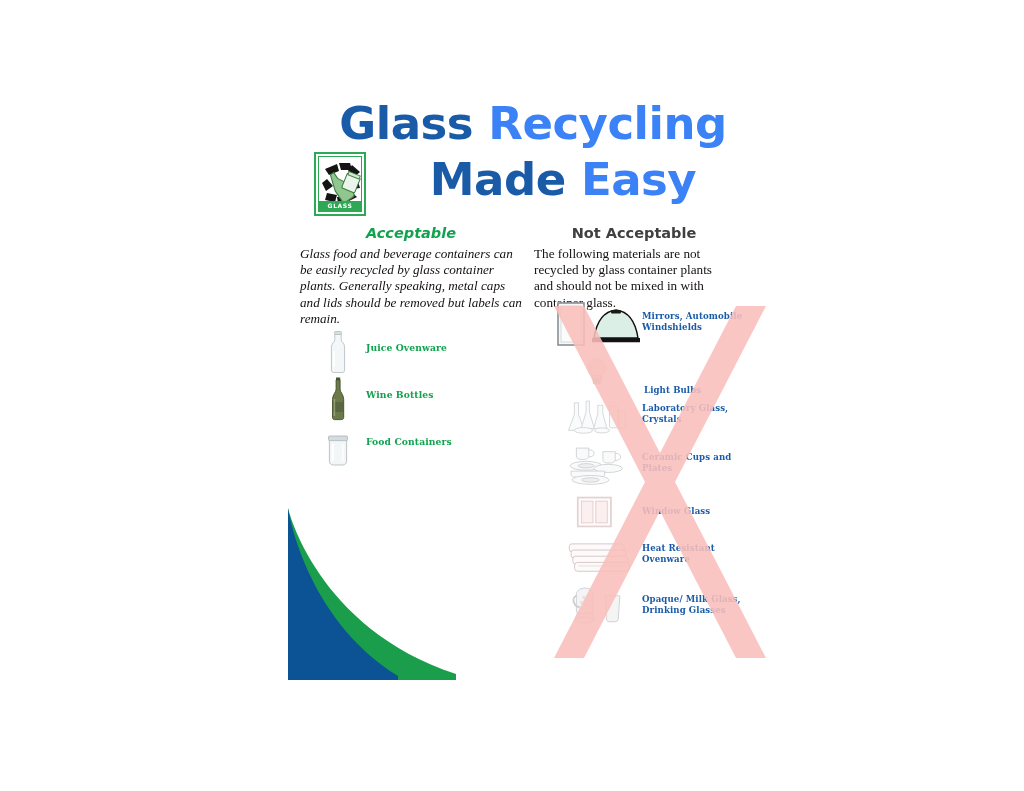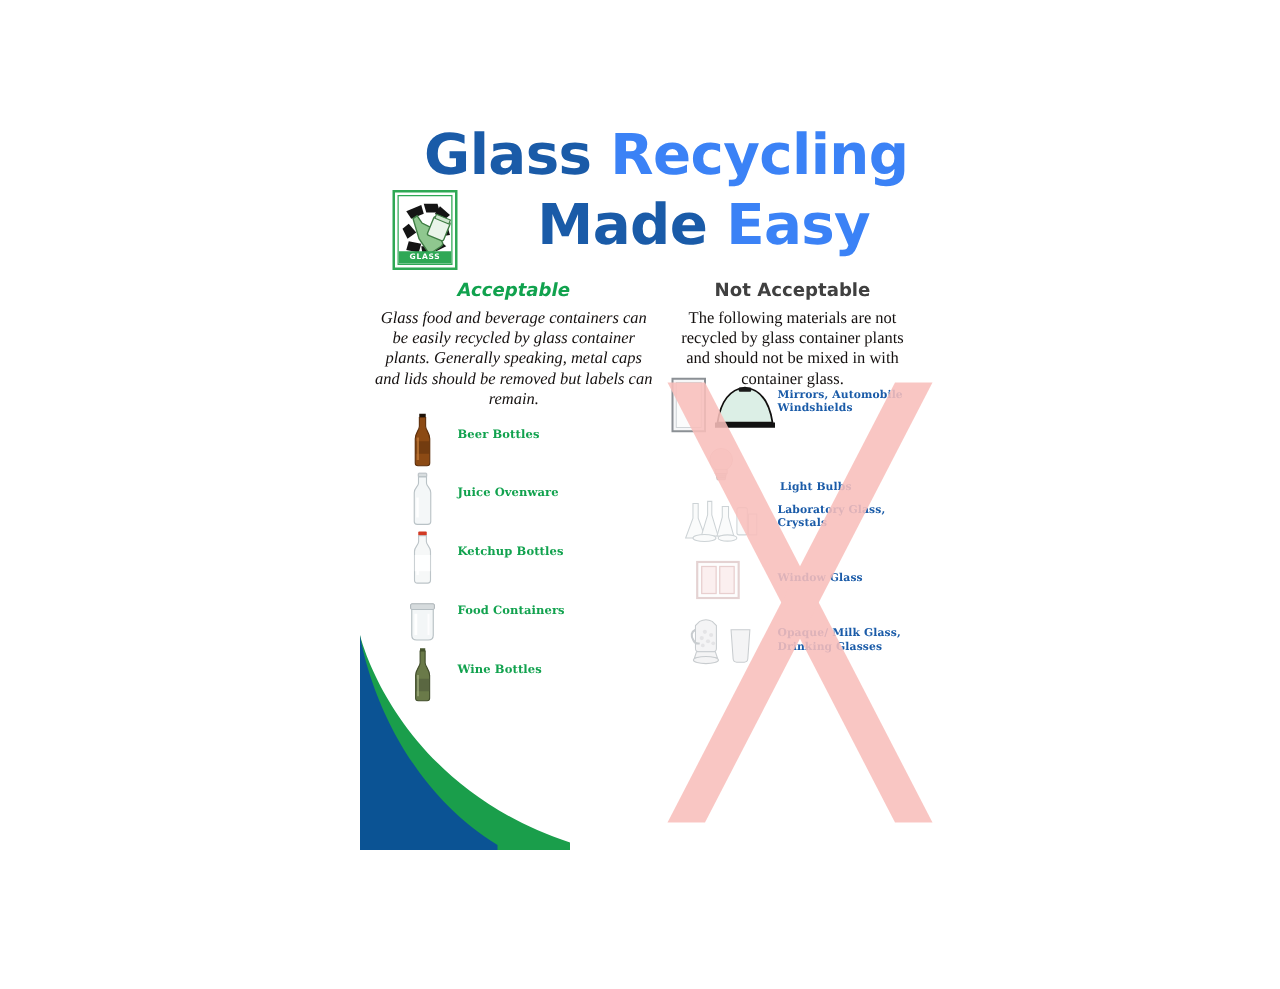--- a/index.html
+++ b/index.html
@@ -83,21 +83,20 @@
     font-family: "DejaVu Sans", sans-serif;
     font-weight: bold;
     font-size: 14.5px;
     line-height: 18px;
     margin: 0 0 4px 0;
   }
   .head-green { color: #11A24E; }
   .head-blue  { color: #404040; }
 
   .col-intro {
-    text-align: center;
     font-family: "Liberation Serif", serif;
     font-size: 13.2px;
     line-height: 16.2px;
     color: #14100F;
   }
 
   
   .accept-list {
     position: absolute;
     left: 310px; top: 328px;
@@ -127,21 +126,21 @@
   
   .swoosh {
     position: absolute;
     left: 286px; top: 508px;
     width: 170px; height: 172px;
   }
 
   
   .reject-area {
     position: absolute;
-    left: 530px; top: 300px;
+    left: 550px; top: 300px;
     width: 220px; height: 372px;
   }
   .bigx {
     position: absolute;
     left: 0; top: 0;
     width: 220px; height: 372px;
     pointer-events: none;
   }
   .reject-list {
     position: absolute;
@@ -220,67 +219,49 @@
   <svg class="swoosh" viewBox="0 0 170 172">
     <path d="M2 0 C 2 0, 30 120, 170 166 L170 172 L2 172 Z" fill="#1A9E4B"></path>
     <path d="M2 0 C 2 0, 18 110, 112 168 L2 172 Z" fill="#0B5394"></path>
     <rect x="2" y="168" width="168" height="4" fill="#1A9E4B"></rect>
     <rect x="2" y="168" width="110" height="4" fill="#0B5394"></rect>
   </svg>
 
   <div class="accept-list">
 
 
-    <div class="accept-row">
-      <svg class="accept-thumb" viewBox="0 0 44 47">
-        <path d="M19.4 3 h5.2 v3.4 h-5.2z" fill="#1E1208"></path>
-        <path d="M19.5 6 h5 v7 c0 3 3.3 5.4 3.3 10 V42.4 c0 1.4-.9 2.2-2.2 2.2 h-7.2 c-1.3 0-2.2-.8-2.2-2.2 V23 c0-4.6 3.3-7 3.3-10z" fill="#8C4A14" stroke="#5E2F0B" stroke-width="0.9"></path>
-        <path d="M16.2 25 h11.6 v10 h-11.6z" fill="#6F3A0F" opacity="0.85"></path>
-        <rect x="17.4" y="22" width="1.8" height="18" fill="#C87F3C" opacity="0.7"></rect>
-      </svg>
-      <div class="accept-label">Beer Bottles</div>
-    </div>
 
     <div class="accept-row">
       <svg class="accept-thumb" viewBox="0 0 44 47">
         <rect x="18.6" y="3.5" width="6.8" height="3" rx="0.6" fill="#D8DDDF" stroke="#AEB6BA" stroke-width="0.7"></rect>
         <path d="M18.8 6.5 h6.4 v5 c0 2.6 3.4 3.6 3.4 7.6 V42.2 c0 1.5-1 2.3-2.4 2.3 h-8.4 c-1.4 0-2.4-.8-2.4-2.3 V19.1 c0-4 3.4-5 3.4-7.6z" fill="#F4F7F8" stroke="#B9C2C6" stroke-width="0.9"></path>
         <rect x="17" y="23" width="2" height="16" fill="#ffffff" opacity="0.95"></rect>
       </svg>
       <div class="accept-label">Juice Ovenware</div>
     </div>
 
+
     <div class="accept-row">
       <svg class="accept-thumb" viewBox="0 0 44 47">
-        <rect x="18.6" y="3.2" width="6.8" height="3.4" rx="0.7" fill="#D23A24"></rect>
-        <path d="M18.9 6.6 h6.2 v4.6 c0 2.8 3.3 4 3.3 8 V42.2 c0 1.5-1 2.3-2.3 2.3 h-8.2 c-1.4 0-2.3-.8-2.3-2.3 V19.2 c0-4 3.3-5.2 3.3-8z" fill="#F6F8F8" stroke="#BCC4C8" stroke-width="0.9"></path>
-        <rect x="15.8" y="22" width="12.4" height="13" fill="#ffffff" opacity="0.9"></rect>
-        <rect x="17.2" y="24" width="1.8" height="14" fill="#ffffff"></rect>
+        <path d="M20 2.5 h4.2 v2.6 h-4.2z" fill="#46552E"></path>
+        <path d="M20.1 4.8 h4 v9.4 c0 3 3.6 5.4 3.6 10.2 V42.6 c0 1.3-.8 2-2 2 h-7.2 c-1.2 0-2-.7-2-2 V24.4 c0-4.8 3.6-7.2 3.6-10.2z" fill="#6A7A49" stroke="#424E2B" stroke-width="0.9"></path>
+        <path d="M16.5 27 h11 v10 h-11z" fill="#566340" opacity="0.8"></path>
+        <rect x="17.6" y="24" width="1.6" height="17" fill="#A8B585" opacity="0.65"></rect>
       </svg>
-      <div class="accept-label">Ketchup Bottles</div>
+      <div class="accept-label">Wine Bottles</div>
     </div>
 
     <div class="accept-row">
       <svg class="accept-thumb" viewBox="0 0 44 47">
         <rect x="12.5" y="14" width="19" height="4.6" rx="1" fill="#D6DBDD" stroke="#AAB2B6" stroke-width="0.8"></rect>
         <path d="M13.4 18.6 h17.2 v20.6 c0 2.4-1.6 3.8-4 3.8 h-9.2 c-2.4 0-4-1.4-4-3.8z" fill="#F3F6F7" stroke="#B6BFC3" stroke-width="0.9"></path>
         <rect x="15.6" y="22" width="2.2" height="17" fill="#ffffff"></rect>
         <rect x="26" y="22" width="1.6" height="17" fill="#ffffff" opacity="0.8"></rect>
       </svg>
       <div class="accept-label">Food Containers</div>
-    </div>
-
-    <div class="accept-row">
-      <svg class="accept-thumb" viewBox="0 0 44 47">
-        <path d="M20 2.5 h4.2 v2.6 h-4.2z" fill="#46552E"></path>
-        <path d="M20.1 4.8 h4 v9.4 c0 3 3.6 5.4 3.6 10.2 V42.6 c0 1.3-.8 2-2 2 h-7.2 c-1.2 0-2-.7-2-2 V24.4 c0-4.8 3.6-7.2 3.6-10.2z" fill="#6A7A49" stroke="#424E2B" stroke-width="0.9"></path>
-        <path d="M16.5 27 h11 v10 h-11z" fill="#566340" opacity="0.8"></path>
-        <rect x="17.6" y="24" width="1.6" height="17" fill="#A8B585" opacity="0.65"></rect>
-      </svg>
-      <div class="accept-label">Wine Bottles</div>
     </div>
 
   </div>
 
   <div class="reject-area">
 
     <div class="reject-list">
 
       <div class="reject-row" style="height:50px;">
         <svg class="reject-thumb" viewBox="0 0 86 50" style="left:4px; width:86px; height:50px;">
@@ -312,30 +293,59 @@
             <path d="M38 9 h6 v10 l5 18 h-16 l5-18z"></path>
             <rect x="52" y="10" width="10" height="26" rx="2"></rect>
             <path d="M63 16 h8 v20 h-8z"></path>
             <ellipse cx="21" cy="39" rx="11" ry="3.4"></ellipse>
             <ellipse cx="43" cy="39" rx="9" ry="3"></ellipse>
           </g>
         </svg>
         <div class="reject-label" style="left:92px; top:9px; width:104px;">Laboratory Glass, Crystals</div>
       </div>
 
+      <div class="reject-row" style="height:48px;">
+        <svg class="reject-thumb" viewBox="0 0 86 48" style="left:14px; width:76px; height:48px;">
+          <g fill="#FAFAFA" stroke="#C8CCCF" stroke-width="0.9">
+            <path d="M14 6 h14 v9 q0 4-7 4 q-7 0-7-4z"></path>
+            <path d="M28 8 q6 0 6 4 q0 4-6 4" fill="none"></path>
+            <path d="M44 10 h14 v9 q0 4-7 4 q-7 0-7-4z"></path>
+            <path d="M58 12 q6 0 6 4 q0 4-6 4" fill="none"></path>
+            <ellipse cx="25" cy="26" rx="18" ry="5"></ellipse>
+            <ellipse cx="25" cy="26" rx="9" ry="2.4" fill="#EFEFEF"></ellipse>
+            <ellipse cx="50" cy="29" rx="16" ry="4.6"></ellipse>
+            <path d="M8 32 h38 v4 q0 3-6 3 h-26 q-6 0-6-3z"></path>
+            <ellipse cx="30" cy="42" rx="21" ry="5"></ellipse>
+            <ellipse cx="30" cy="42" rx="10" ry="2.4" fill="#EFEFEF"></ellipse>
+          </g>
+        </svg>
+        <div class="reject-label" style="left:92px; top:12px; width:104px;">Ceramic Cups and Plates</div>
+      </div>
 
       <div class="reject-row" style="height:48px;">
         <svg class="reject-thumb" viewBox="0 0 86 48" style="left:22px; width:62px; height:48px;">
           <rect x="8" y="4" width="46" height="40" fill="#FDFDFD" stroke="#E4D2D2" stroke-width="2.4"></rect>
           <rect x="13" y="9" width="16" height="30" fill="#FBEFEF" stroke="#E8CFCF" stroke-width="1.4"></rect>
           <rect x="33" y="9" width="16" height="30" fill="#FBEFEF" stroke="#E8CFCF" stroke-width="1.4"></rect>
         </svg>
         <div class="reject-label" style="left:92px; top:18px; width:104px;">Window Glass</div>
       </div>
 
+      <div class="reject-row" style="height:44px;">
+        <svg class="reject-thumb" viewBox="0 0 86 44" style="left:14px; width:76px; height:44px;">
+          <g fill="#FCFAFA" stroke="#D9C6C6" stroke-width="1.1">
+            <rect x="6" y="6" width="62" height="9" rx="3"></rect>
+            <rect x="8" y="13" width="62" height="9" rx="3"></rect>
+            <rect x="10" y="20" width="62" height="9" rx="3"></rect>
+            <rect x="12" y="27" width="62" height="10" rx="3.4"></rect>
+          </g>
+          <path d="M16 31 h54" stroke="#E6D6D6" stroke-width="0.9" fill="none"></path>
+        </svg>
+        <div class="reject-label" style="left:92px; top:7px; width:100px;">Heat Resistant Ovenware</div>
+      </div>
 
       <div class="reject-row" style="height:50px;">
         <svg class="reject-thumb" viewBox="0 0 86 50" style="left:18px; width:72px; height:50px;">
           <g fill="#F4F4F5" stroke="#C8CCCF" stroke-width="1">
             <path d="M14 6 q6-3 12 0 l4 4 v22 q0 3-3 3 h-14 q-3 0-3-3 V10z"></path>
             <path d="M10 14 q-6 3 -2 10 q2 4 6 3" fill="none" stroke-width="2"></path>
             <path d="M11 35 h18 l2 6 h-22z"></path>
             <ellipse cx="20" cy="43" rx="12" ry="3.4"></ellipse>
             <path d="M44 14 h18 l-2 28 q-.4 3-3.4 3 h-7.2 q-3 0-3.4-3z"></path>
           </g>

